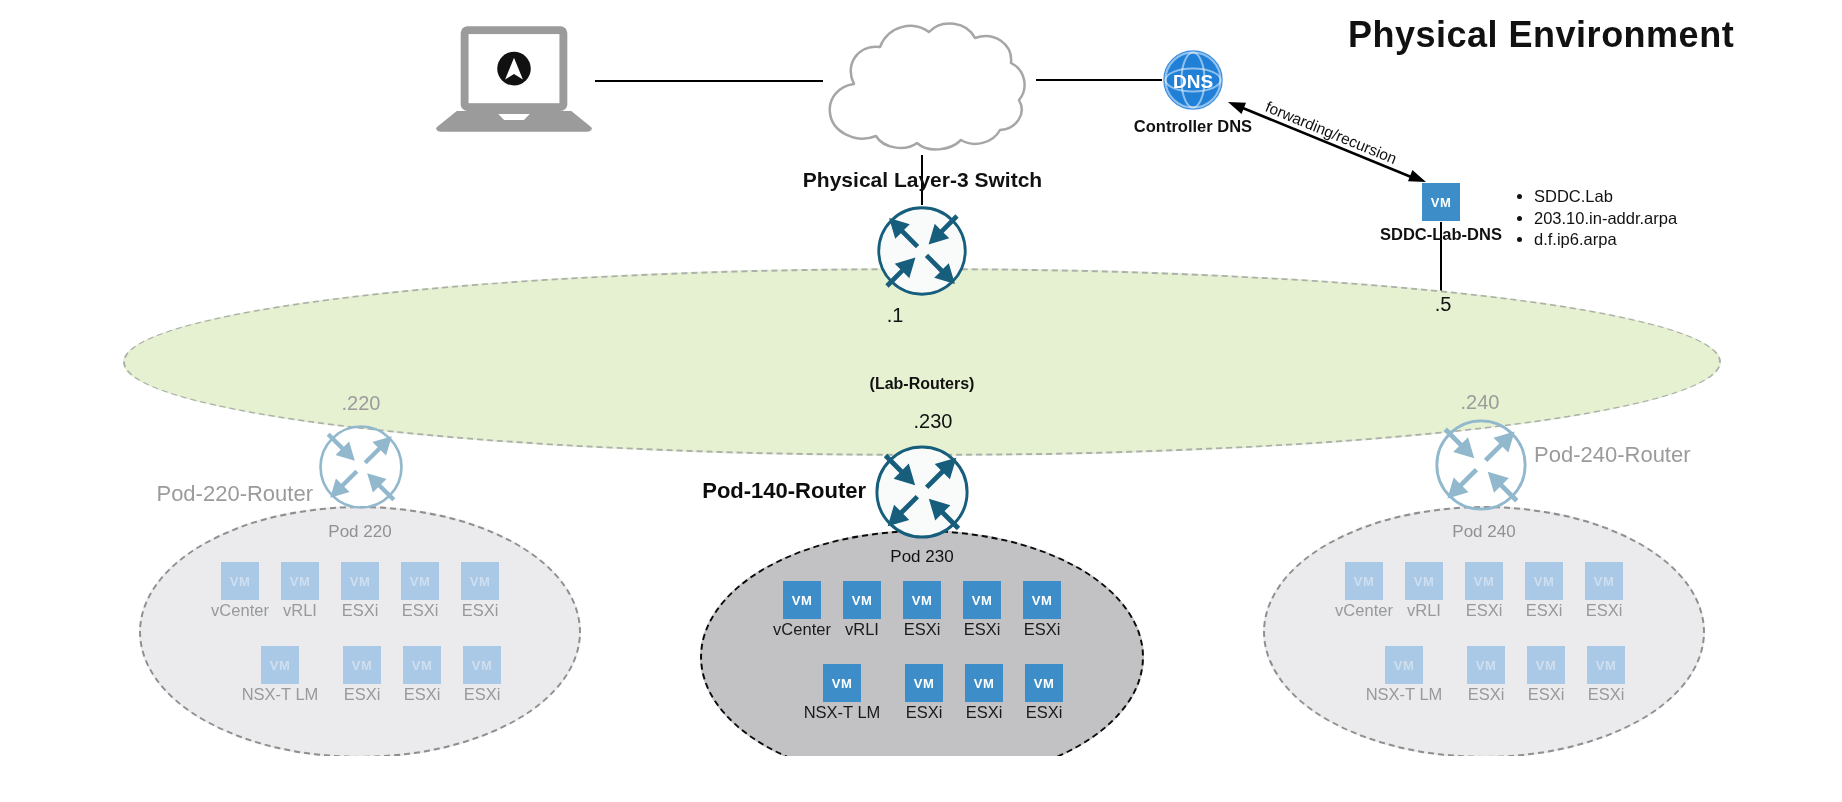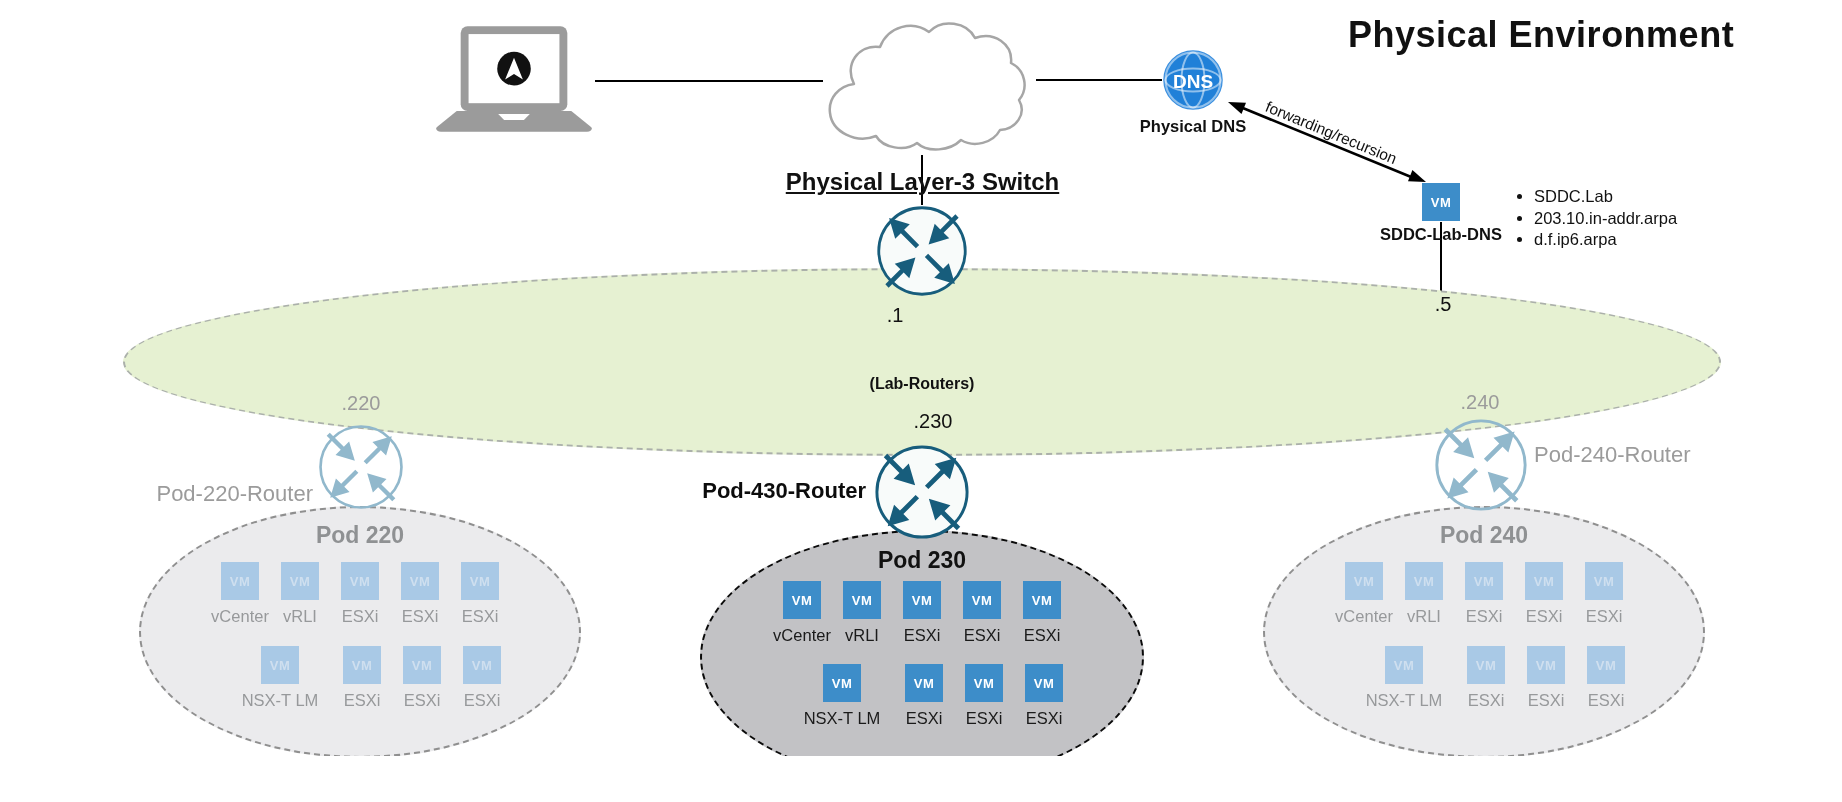--- a/index.html
+++ b/index.html
@@ -18,21 +18,21 @@
   .vline{position:absolute;border-left:2px solid #000;width:0;}
   .line-laptop-cloud{left:595px;top:80px;width:228px;}
   .line-cloud-dns{left:1036px;top:79px;width:126px;}
   .line-cloud-switch{left:921px;top:155px;height:50px;z-index:1;}
   .line-dns-segment{left:1440px;top:222px;height:70px;}
 
   
   .laptop{left:435px;top:22px;}
   .ansible-label{left:390px;top:143px;width:250px;font-size:21px;font-weight:bold;}
   .cloud{left:812px;top:10px;z-index:2;}
-  .switch-label{left:770px;top:168px;width:305px;font-size:24px;font-weight:bold;z-index:3;text-decoration:underline;}
+  .switch-label{left:770px;top:168px;width:305px;font-size:21px;font-weight:bold;z-index:3;}
   .dns-globe{left:1162px;top:49px;}
   .dns-label{left:1107px;top:117px;width:172px;font-size:16.5px;font-weight:bold;}
   .fwd-arrow{left:1222px;top:98px;}
   .fwd-label{left:1256px;top:124px;width:150px;font-size:15.5px;
              transform:rotate(22.4deg);transform-origin:center;}
 
   
   .vm-chip{position:absolute;width:38px;height:38px;display:flex;align-items:center;justify-content:center;
            font-size:13px;font-weight:bold;letter-spacing:0.5px;}
   .vm-chip.active{background:#3d8dc9;color:#fff;}
@@ -58,27 +58,27 @@
   .ip-label{font-size:20px;z-index:5;}
   .ip-gray{color:#9b9b9b;}
   .router-name{font-size:22px;z-index:5;}
   .router-name.gray{color:#9b9b9b;}
   .router-name.boldblk{font-weight:bold;color:#0c0c0c;}
 
   
   .pod-ellipse{position:absolute;border-radius:50%;box-sizing:border-box;z-index:1;}
   .pod-inactive-e{background:#ebebed;border:2px dashed #8f8f8f;}
   .pod-active-e{background:#c2c2c5;border:2px dashed #0a0a0a;}
-  .pod-title{font-size:23px;font-weight:bold;z-index:3;}
+  .pod-title{font-size:17px;font-weight:normal;z-index:3;}
   .pod-title.gray{color:#8f9193;}
   .vmrow{position:absolute;display:flex;z-index:3;}
   .vmcol{width:60px;display:flex;flex-direction:column;align-items:center;}
   .vmrow.row2 .vmcol:first-child{margin-right:22px;}
   .vmcol .vm-chip{position:static;}
-  .vm-name{margin-top:7px;font-size:16.5px;white-space:nowrap;}
+  .vm-name{margin-top:1px;font-size:16.5px;white-space:nowrap;}
   .pod-active-t .vm-name{color:#1a1a1a;}
   .pod-inactive-t .vm-name{color:#97999b;}
 </style>
 </head>
 <body>
 
 <svg width="0" height="0" style="position:absolute">
   <defs>
     <path id="rarrow" d="M0,0 L22,6.5 L16,12.5 L32,28.5 L28.5,32 L12.5,16 L6.5,22 Z"></path>
   </defs>
@@ -123,21 +123,21 @@
 
   <svg class="abs dns-globe" width="62" height="62" viewBox="0 0 62 62">
     <circle cx="31" cy="31" r="29" fill="#2080d8" stroke="#3b90e0" stroke-width="1.5"></circle>
     <g stroke="rgba(255,255,255,0.5)" fill="none" stroke-width="2">
       <circle cx="31" cy="31" r="27.5"></circle>
       <ellipse cx="31" cy="31" rx="11.5" ry="27.5"></ellipse>
       <ellipse cx="31" cy="31" rx="27.5" ry="11.5"></ellipse>
     </g>
     <text x="31" y="38.5" text-anchor="middle" font-size="19" font-weight="bold" fill="#ffffff" font-family="Liberation Sans, sans-serif">DNS</text>
   </svg>
-  <div class="lbl dns-label">Physical DNS</div>
+  <div class="lbl dns-label">Controller DNS</div>
 
   <svg class="abs fwd-arrow" width="212" height="96" viewBox="0 0 212 96">
     <line x1="19" y1="9.3" x2="191" y2="79.7" stroke="#000" stroke-width="2.6"></line>
     <polygon points="6,4 19.5,15.9 24.0,4.8" fill="#000"></polygon>
     <polygon points="204,84 186.0,83.2 190.4,72.0" fill="#000"></polygon>
   </svg>
   <div class="lbl fwd-label">forwarding/recursion</div>
 
   <div class="vm-chip active sddc-chip">VM</div>
   <div class="lbl sddc-label">SDDC-Lab-DNS</div>
@@ -209,21 +209,21 @@
   <svg class="router-icon router-active flip" style="left:873px;top:443px" width="98" height="98" viewBox="0 0 100 100">
     <circle cx="50" cy="50" r="46"></circle>
     <g fill="currentColor">
       <use href="#rarrow" transform="translate(15,15)"></use>
       <use href="#rarrow" transform="translate(57,43) rotate(-90)"></use>
       <use href="#rarrow" transform="translate(43,57) rotate(90)"></use>
       <use href="#rarrow" transform="translate(85,85) rotate(180)"></use>
     </g>
   </svg>
   <div class="lbl ip-label" style="left:883px;top:410px;width:100px">.230</div>
-  <div class="lbl router-name boldblk" style="left:648px;top:478px;width:218px;text-align:right">Pod-430-Router</div>
+  <div class="lbl router-name boldblk" style="left:648px;top:478px;width:218px;text-align:right">Pod-140-Router</div>
   <div class="lbl pod-title" style="left:822px;top:547px;width:200px">Pod 230</div>
   <div class="vmrow pod-active-t" style="left:772px;top:581px">
     <div class="vmcol">
         <div class="vm-chip active">VM</div>
         <div class="vm-name">vCenter</div>
       </div>
     <div class="vmcol">
         <div class="vm-chip active">VM</div>
         <div class="vm-name">vRLI</div>
       </div>

